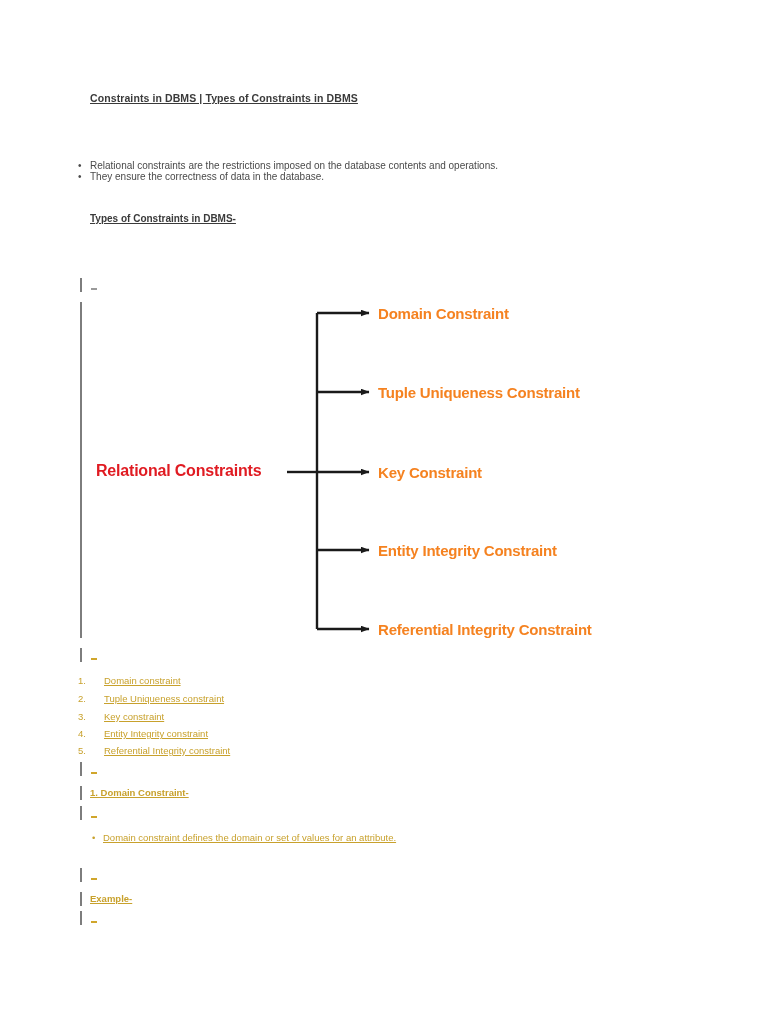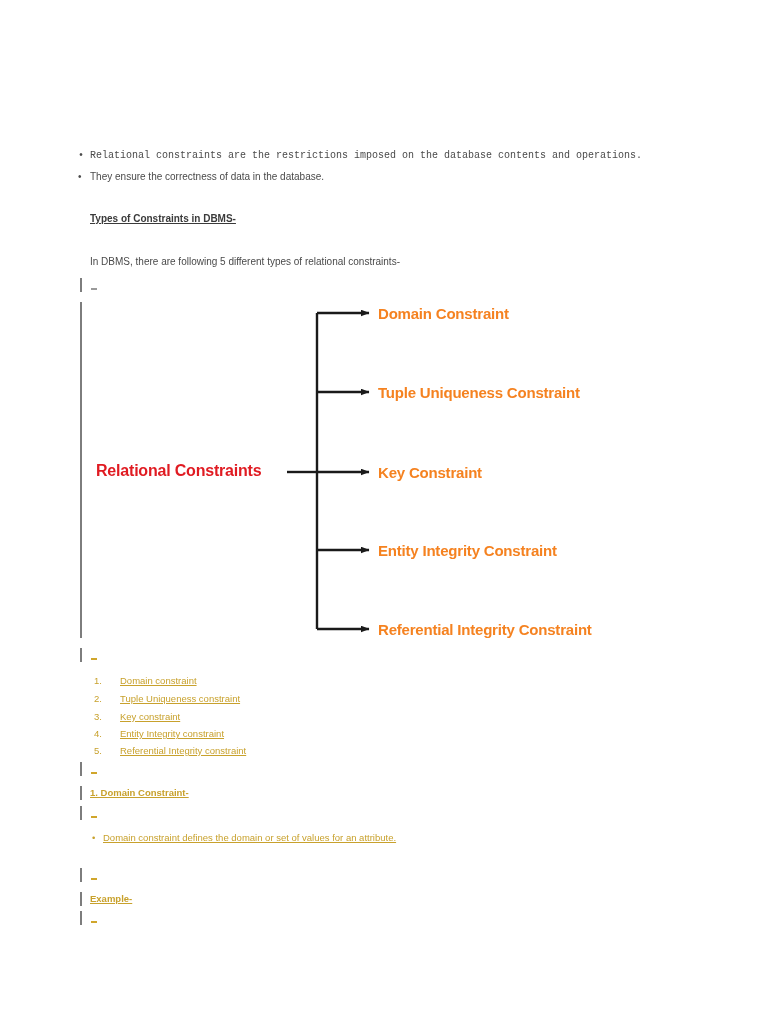--- a/index.html
+++ b/index.html
@@ -41,21 +41,21 @@
     font-size: 10px;
     color: #4a4a4a;
     white-space: nowrap;
   }
   .bullet-line .dot {
     display: inline-block;
     width: 12px;
     color: #4a4a4a;
     font-size: 10px;
   }
-  .b1 { top: 150px; font-family: Liberation Mono, monospace; }
+  .b1 { top: 160px; }
   .b2 { top: 171px; }
 
   .sub-title {
     position: absolute;
     left: 90px;
     top: 213px;
     font-size: 10px;
     font-weight: bold;
     color: #3a3a3a;
     text-decoration: underline;
@@ -117,21 +117,20 @@
   }
 
   
   .gold-item {
     position: absolute;
     left: 78px;
     font-size: 9.5px;
     color: #C8A12C;
     text-decoration: underline;
     white-space: nowrap;
-    margin-left: 16px;
   }
   .gold-item .num {
     display: inline-block;
     width: 26px;
   }
   .gold-head {
     position: absolute;
     left: 90px;
     font-size: 9.5px;
     font-weight: bold;
@@ -153,31 +152,31 @@
   }
   .gold-bullet-line .gtxt {
     text-decoration: underline;
   }
 </style>
 </head>
 <body>
 
 <div class="page">
 
+  <div class="doc-title">Constraints in DBMS | Types of Constraints in DBMS</div>
 
   <div class="bullet-line b1">
     <span class="dot">•</span><span>Relational constraints are the restrictions imposed on the database contents and operations.</span>
   </div>
   <div class="bullet-line b2">
     <span class="dot">•</span><span>They ensure the correctness of data in the database.</span>
   </div>
 
   <div class="sub-title">Types of Constraints in DBMS-</div>
 
-  <div class="intro-line">In DBMS, there are following 5 different types of relational constraints-</div>
 
   <div class="change-bar" style="top:278px;height:14px;"></div>
   <div class="tiny-dash gray" style="top:288px;"></div>
   <div class="change-bar" style="top:302px;height:336px;"></div>
 
   <svg class="diagram" viewBox="0 0 768 1024" width="768" height="1024">
     <defs>
       <marker id="arrowhead" markerWidth="9" markerHeight="7" refX="8.5" refY="3.5" orient="auto" markerUnits="userSpaceOnUse">
         <polygon points="0 0, 9 3.5, 0 7" fill="#1a1a1a"></polygon>
       </marker>

